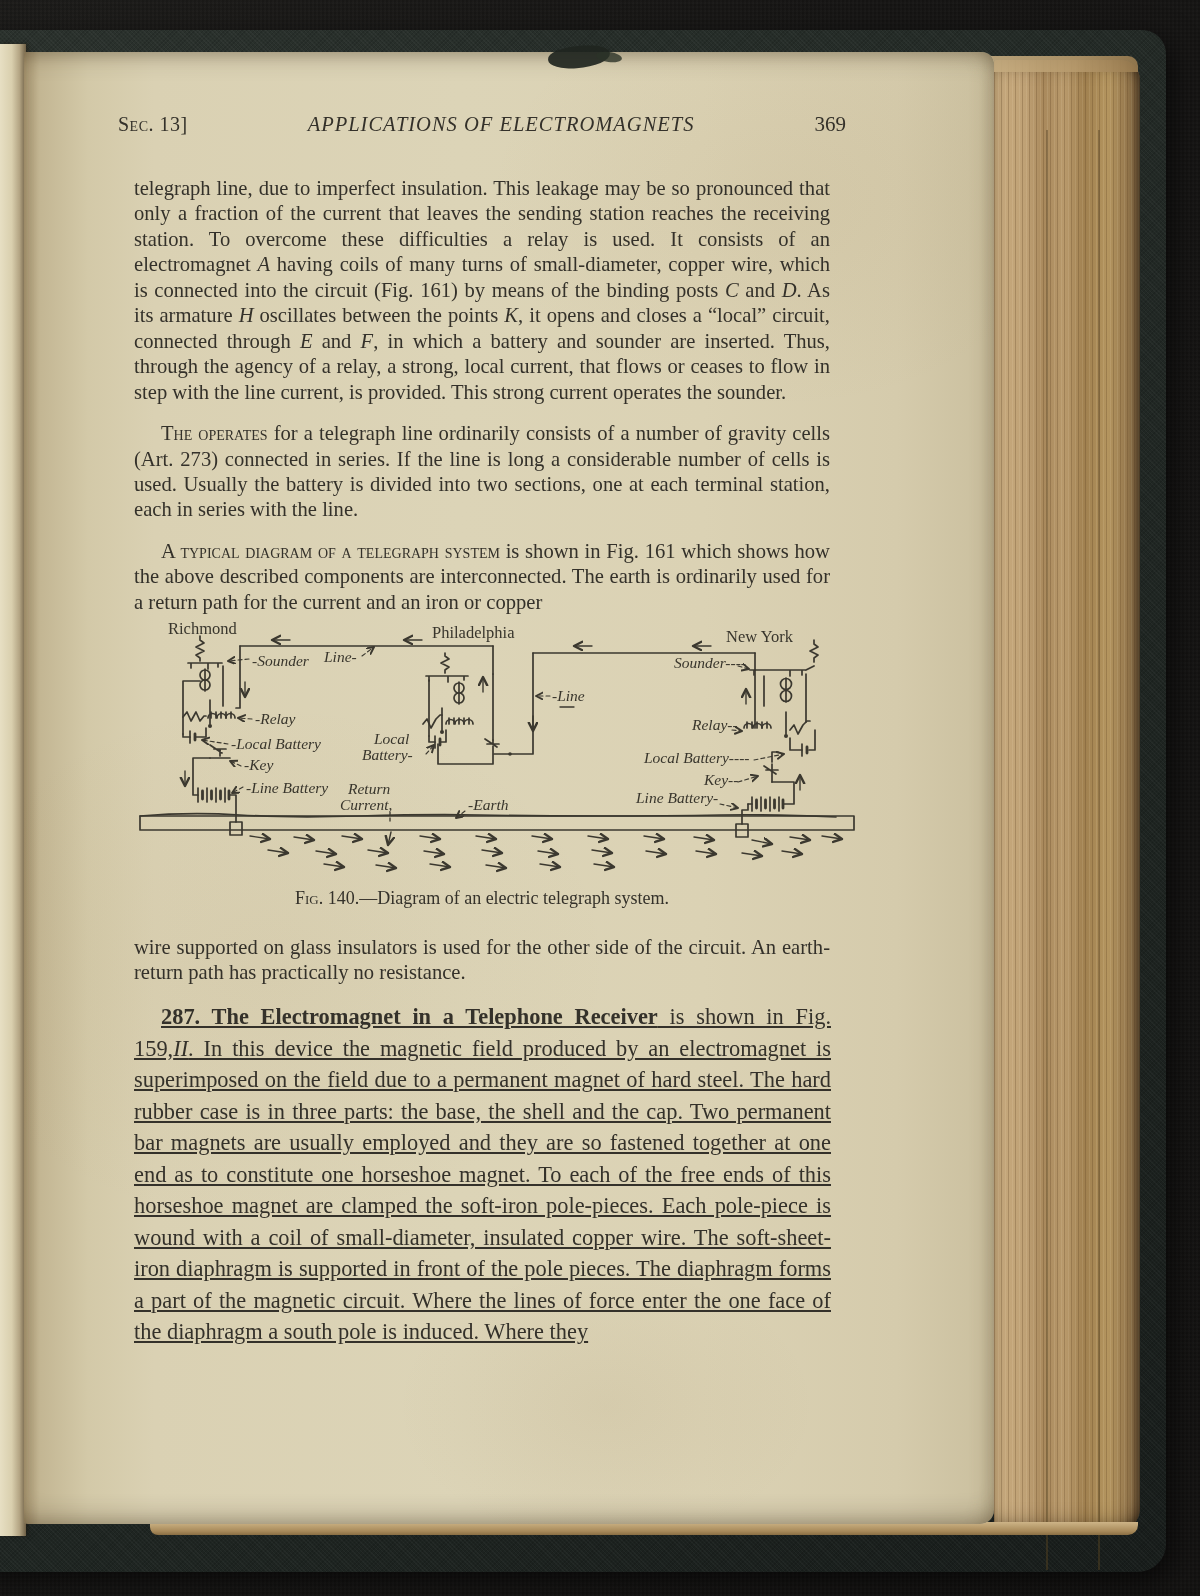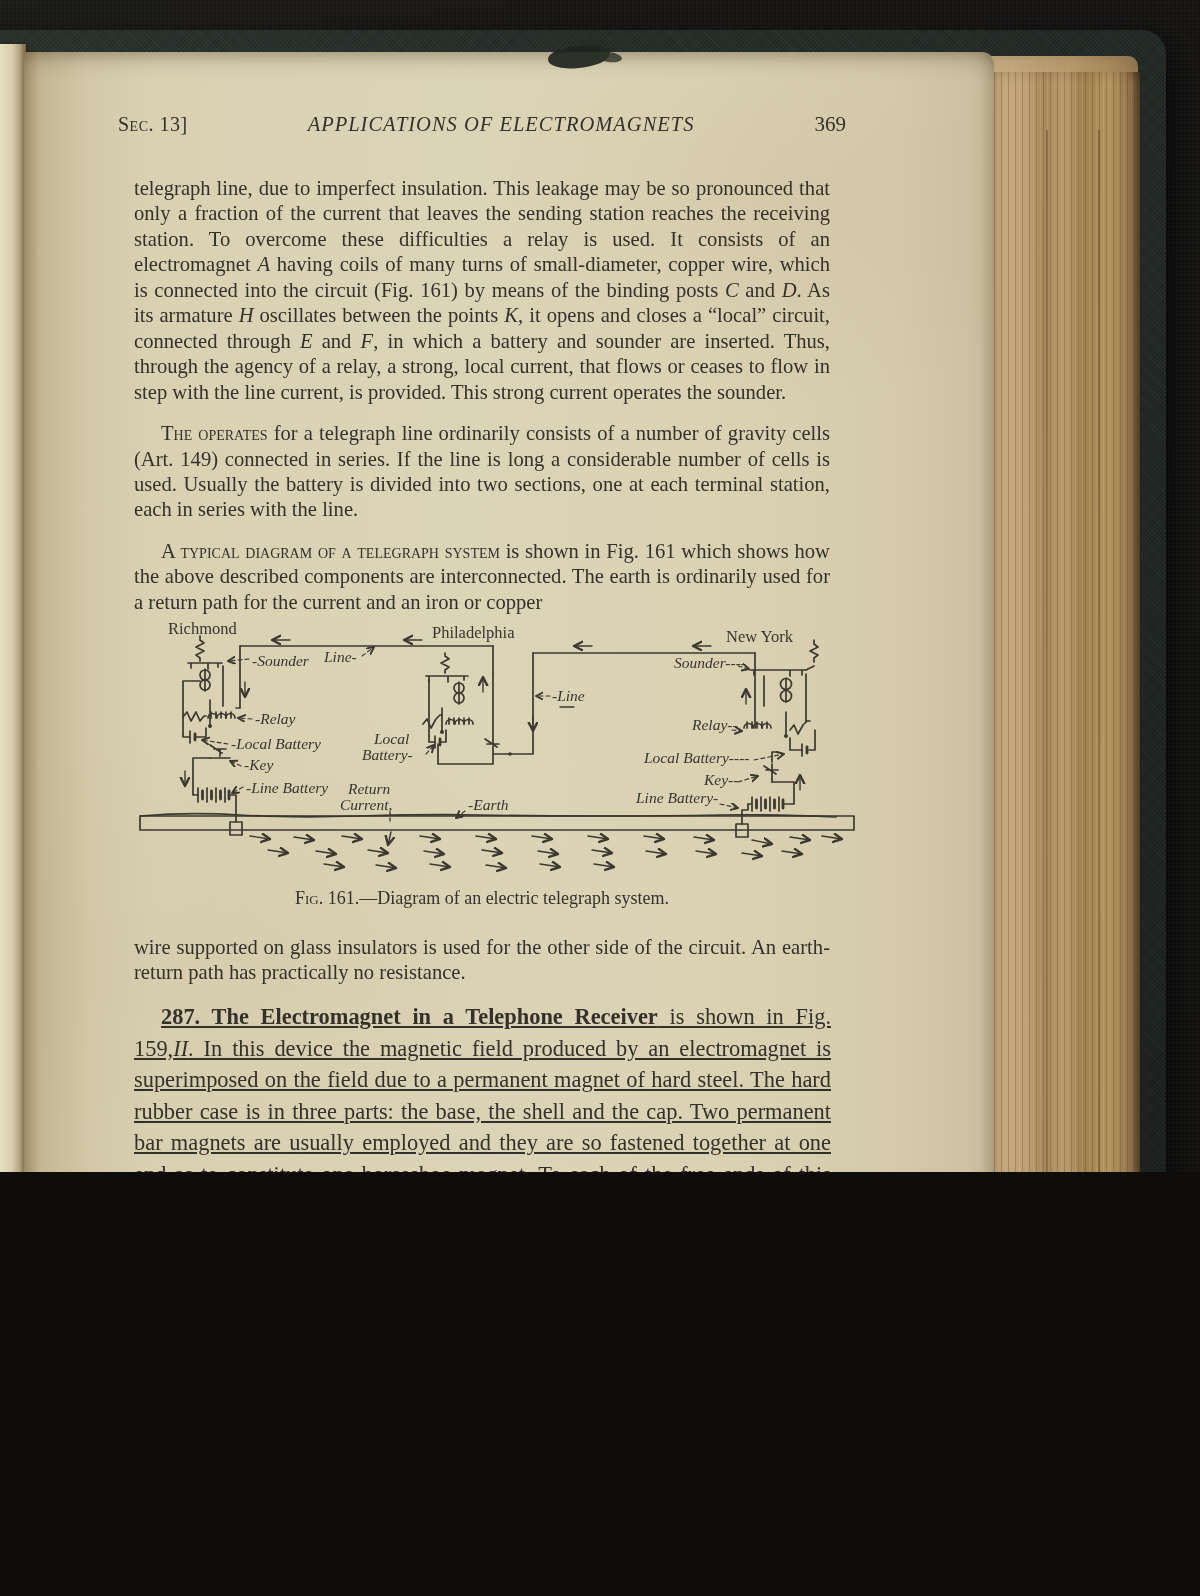--- a/index.html
+++ b/index.html
@@ -1,16 +1,16 @@
 <!DOCTYPE html>
 <html><head>
 <meta charset="utf-8">
 <style>
   html,body{margin:0;padding:0;background:#0e0d0c;}
-  .stage{position:relative;width:1200px;height:1172px;overflow:hidden;
+  .stage{position:relative;width:1200px;height:1596px;overflow:hidden;
     background:
       repeating-linear-gradient(90deg, rgba(255,255,255,.015) 0 2px, rgba(0,0,0,.02) 2px 4px),
       repeating-linear-gradient(0deg, rgba(255,255,255,.012) 0 2px, rgba(0,0,0,.02) 2px 4px),
       linear-gradient(115deg,#1b1a18 0%,#151413 45%,#121110 100%);
     font-family:"Liberation Serif", serif;}
   .cover{position:absolute;left:-26px;top:30px;width:1192px;height:1542px;
     border-radius:10px 24px 28px 12px;
     background:
       repeating-linear-gradient(45deg, rgba(255,255,255,.03) 0 1px, transparent 1px 3px),
       repeating-linear-gradient(-45deg, rgba(0,0,0,.12) 0 1px, transparent 1px 3px),
@@ -87,21 +87,21 @@
   <div class="fray2"></div>
 
   <div class="header-row ink-text">
     <span class="hdr-sec">Sec. 13]</span>
     <span class="hdr-title">APPLICATIONS OF ELECTROMAGNETS</span>
     <span class="hdr-page">369</span>
   </div>
 
   <div id="block1" class="textblock ink-text">
       <p><span>telegraph line, due to imperfect insulation.  This leakage may be so pronounced that only a fraction of the current that leaves the sending station reaches the receiving station.  To overcome these difficulties a relay is used.  It consists of an electromagnet </span><span class="s-i">A</span><span> having coils of many turns of small-diameter, copper wire, which is connected into the circuit (Fig. 161) by means of the binding posts </span><span class="s-i">C</span><span> and </span><span class="s-i">D</span><span>.  As its armature </span><span class="s-i">H</span><span> oscillates between the points </span><span class="s-i">K</span><span>, it opens and closes a “local” circuit, connected through </span><span class="s-i">E</span><span> and </span><span class="s-i">F</span><span>, in which a battery and sounder are inserted.  Thus, through the agency of a relay, a strong, local current, that flows or ceases to flow in step with the line current, is provided.  This strong current operates the sounder.</span></p>
-      <p class="ind"><span class="s-sc">The operates</span><span> for a telegraph line ordinarily consists of a number of gravity cells (Art. 149) connected in series.  If the line is long a considerable number of cells is used.  Usually the battery is divided into two sections, one at each terminal station, each in series with the line.</span></p>
+      <p class="ind"><span class="s-sc">The operates</span><span> for a telegraph line ordinarily consists of a number of gravity cells (Art. 273) connected in series.  If the line is long a considerable number of cells is used.  Usually the battery is divided into two sections, one at each terminal station, each in series with the line.</span></p>
       <p class="ind"><span class="s-sc">A typical diagram of a telegraph system</span><span> is shown in Fig. 161 which shows how the above described components are interconnected.  The earth is ordinarily used for a return path for the current and an iron or copper</span></p>
     </div>
 
   <div class="figure-wrap">
     <svg class="ink" width="718" height="280" viewBox="0 0 718 280" xmlns="http://www.w3.org/2000/svg">
       <defs>
         <marker id="ah" markerWidth="9" markerHeight="8" refX="6.5" refY="3.5" orient="auto">
           <path d="M0.5 0.5 L6.5 3.5 L0.5 6.5" fill="none" stroke="#3b382f" stroke-width="1.3"></path>
         </marker>
         <pattern id="hatch" width="13" height="14" patternUnits="userSpaceOnUse">
@@ -265,21 +265,21 @@
         <line class="fa" x1="238" y1="269" x2="258" y2="272"></line>
         <line class="fa" x1="292" y1="268" x2="312" y2="271"></line>
         <line class="fa" x1="348" y1="269" x2="368" y2="272"></line>
         <line class="fa" x1="402" y1="268" x2="422" y2="271"></line>
         <line class="fa" x1="456" y1="268" x2="476" y2="271"></line>
       </g>
     </svg>
   </div>
 
   <div class="caption">
-    <span class="s-sc">Fig. 161.</span><span>—Diagram of an electric telegraph system.</span>
+    <span class="s-sc">Fig. 140.</span><span>—Diagram of an electric telegraph system.</span>
   </div>
 
   <div id="block2" class="textblock ink-text">
       <p><span>wire supported on glass insulators is used for the other side of the circuit.  An earth-return path has practically no resistance.</span></p>
     </div>
   <div id="block3" class="textblock ink-text">
       <p class="ind"><span class="s-b">287. The Electromagnet in a Telephone Receiver</span><span> is shown in Fig. 159,</span><span class="s-i">II</span><span>.  In this device the magnetic field produced by an electromagnet is superimposed on the field due to a permanent magnet of hard steel.  The hard rubber case is in three parts: the base, the shell and the cap.  Two permanent bar magnets are usually employed and they are so fastened together at one end as to constitute one horseshoe magnet.  To each of the free ends of this horseshoe magnet are clamped the soft-iron pole-pieces.  Each pole-piece is wound with a coil of small-diameter, insulated copper wire.  The soft-sheet-iron diaphragm is supported in front of the pole pieces.  The diaphragm forms a part of the magnetic circuit.  Where the lines of force enter the one face of the diaphragm a south pole is induced.  Where they</span></p>
     </div>
 </div>
 

